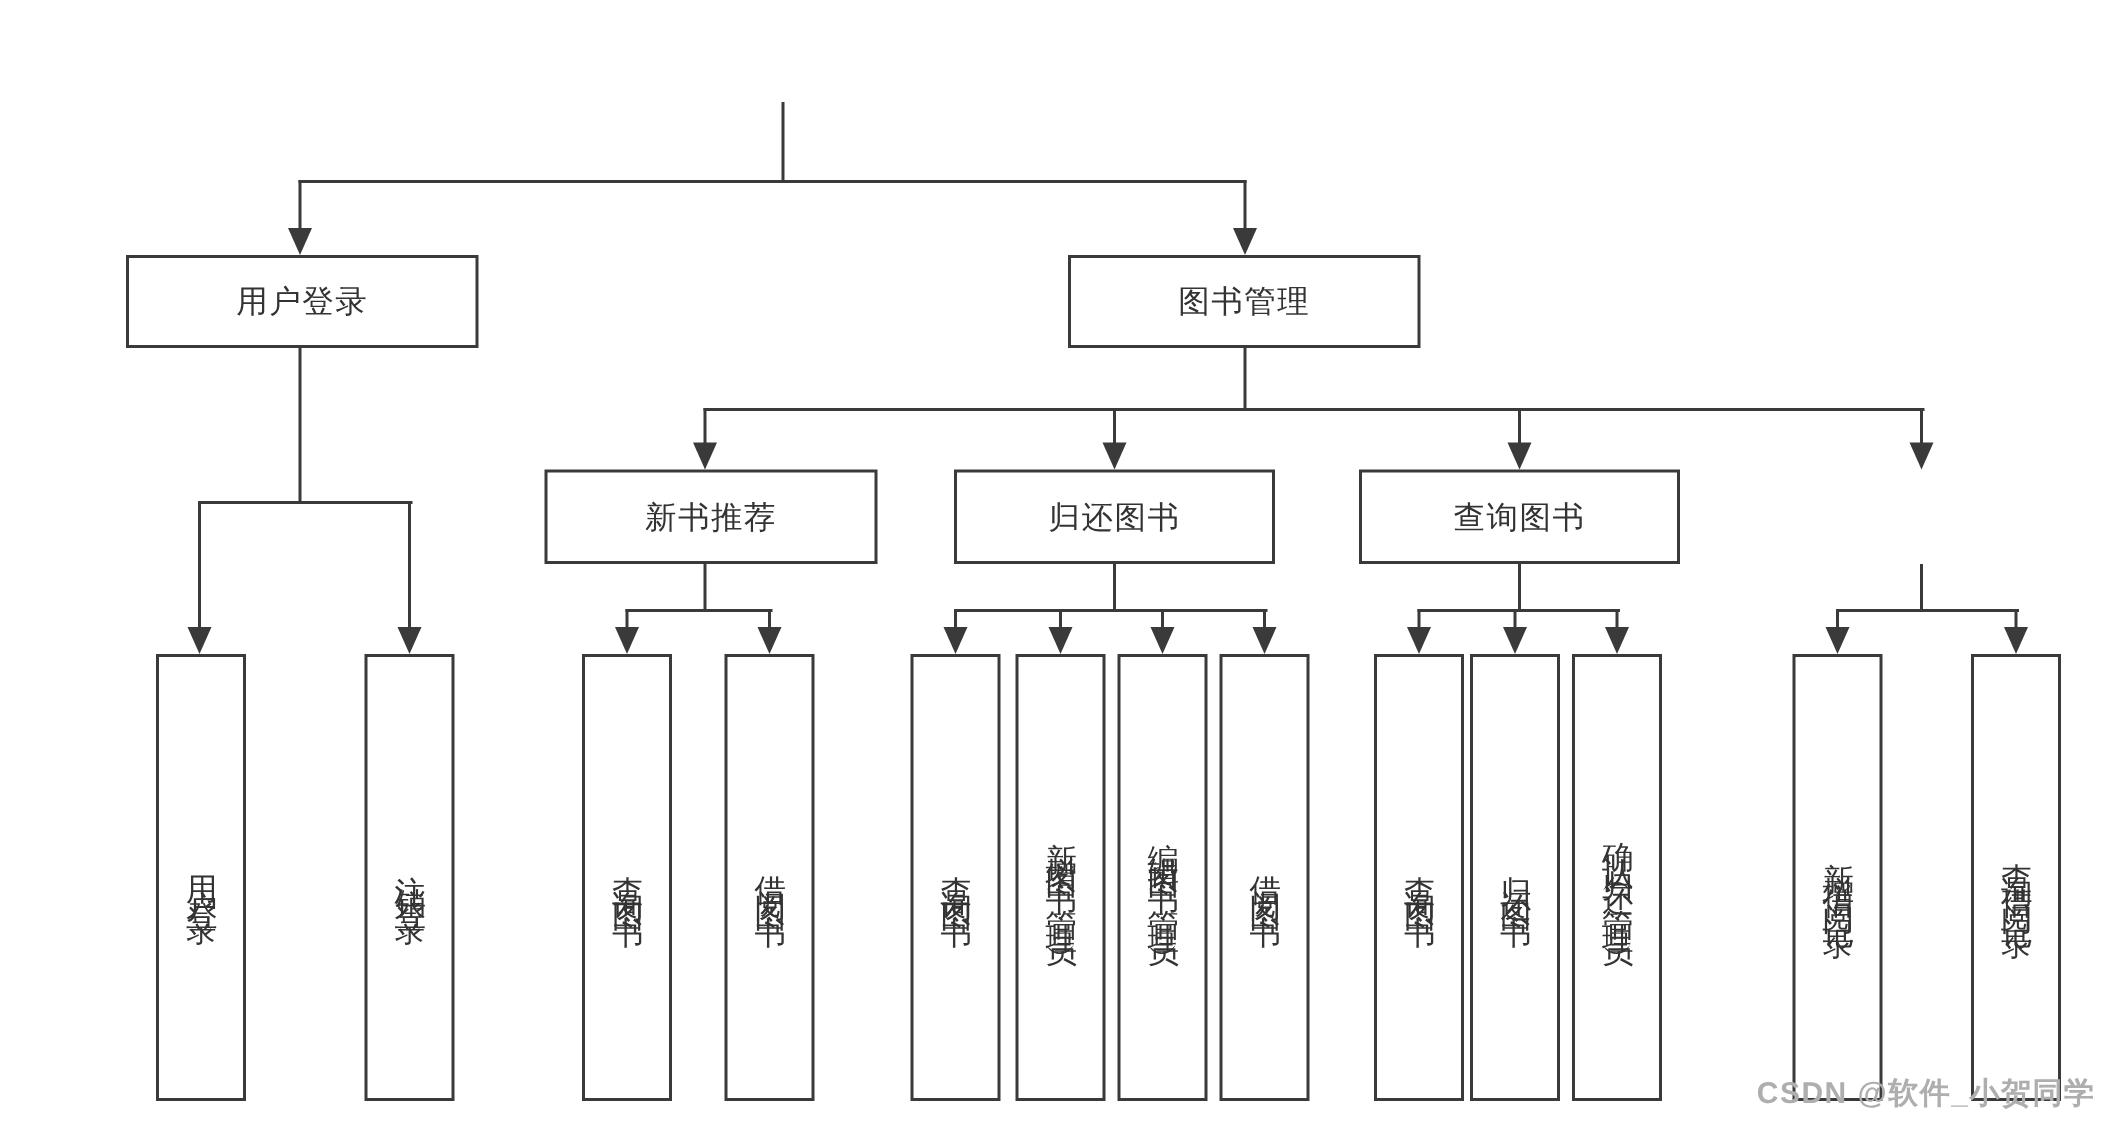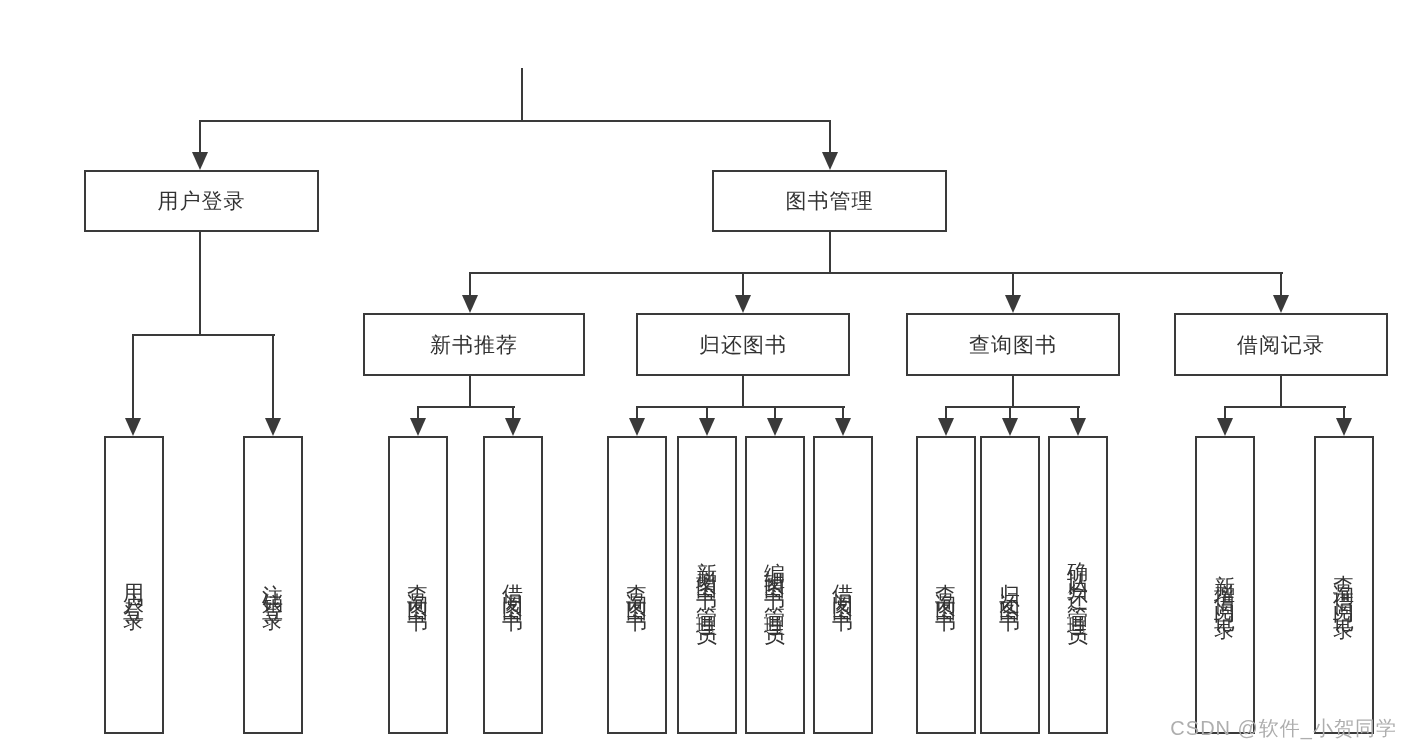--- a/index.html
+++ b/index.html
@@ -24,21 +24,21 @@
     font-size:21px;letter-spacing:9px;line-height:1;white-space:nowrap;
   }
   
   .v{position:absolute;width:2px;background:var(--line);z-index:1;display:block;}
   .h{position:absolute;height:2px;background:var(--line);z-index:1;display:block;}
   .a{position:absolute;width:0;height:0;z-index:3;display:block;
      border-left:8px solid transparent;border-right:8px solid transparent;
      border-top:18px solid var(--line);}
   .wm{
     position:absolute;right:8px;bottom:5px;z-index:4;
-    color:var(--wm);font-size:20px;letter-spacing:1px;
+    color:var(--wm);font-size:20px;letter-spacing:1px;font-weight:bold;
   }
 </style>
 </head>
 <body>
 
 <div class="canvas">
 
 
   <i class="v" style="left:521px;top:68px;height:54px"></i>
   <i class="h" style="left:199px;top:120px;width:632px"></i>
@@ -64,21 +64,20 @@
   <i class="v" style="left:742px;top:272px;height:24px"></i>
   <i class="a" style="left:735px;top:295px"></i>
   <i class="v" style="left:1012px;top:272px;height:24px"></i>
   <i class="a" style="left:1005px;top:295px"></i>
   <i class="v" style="left:1280px;top:272px;height:24px"></i>
   <i class="a" style="left:1273px;top:295px"></i>
 
   <div class="hbox" style="left:363px;top:313px;width:222px;height:63px">新书推荐</div>
   <div class="hbox" style="left:636px;top:313px;width:214px;height:63px">归还图书</div>
   <div class="hbox" style="left:906px;top:313px;width:214px;height:63px">查询图书</div>
-  <div class="hbox" style="left:1174px;top:313px;width:214px;height:63px">借阅记录</div>
 
   <i class="v" style="left:469px;top:376px;height:32px"></i>
   <i class="h" style="left:417px;top:406px;width:98px"></i>
   <i class="v" style="left:417px;top:406px;height:14px"></i>
   <i class="a" style="left:410px;top:418px"></i>
   <i class="v" style="left:512px;top:406px;height:14px"></i>
   <i class="a" style="left:505px;top:418px"></i>
 
   <i class="v" style="left:742px;top:376px;height:32px"></i>
   <i class="h" style="left:636px;top:406px;width:209px"></i>

